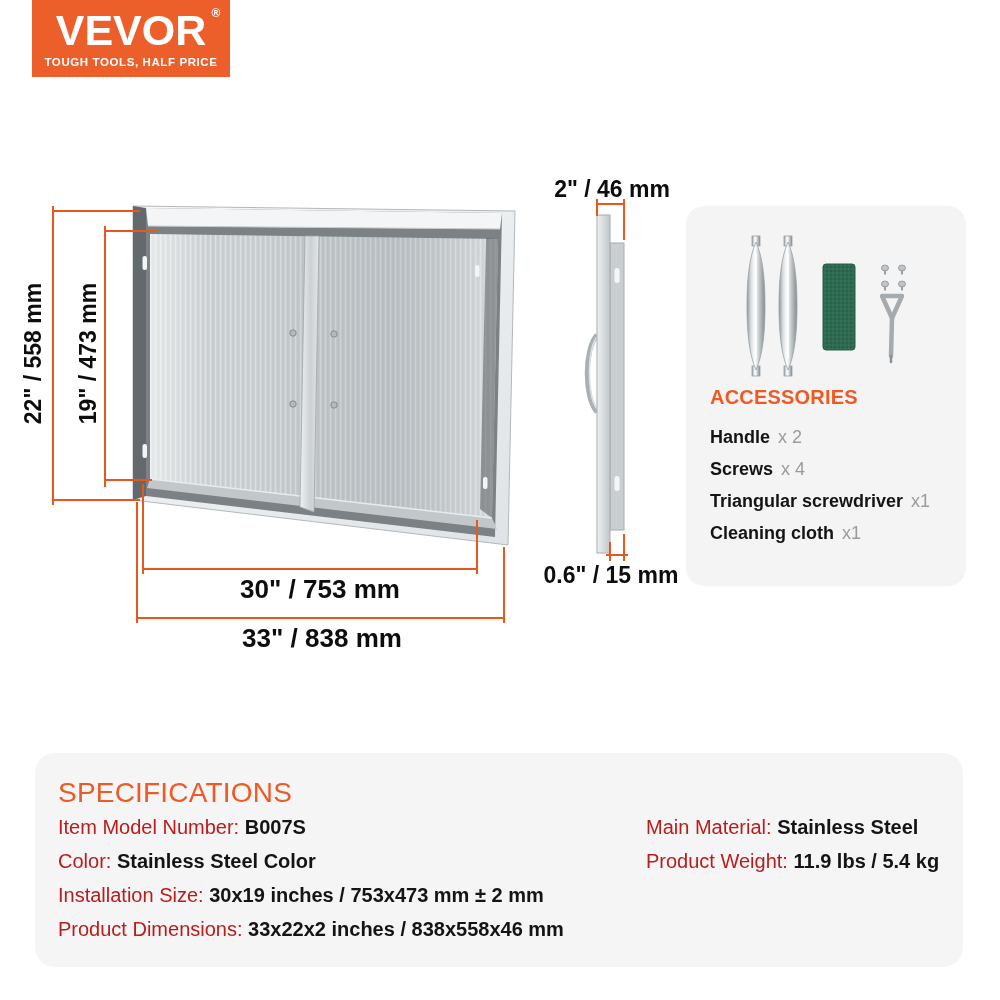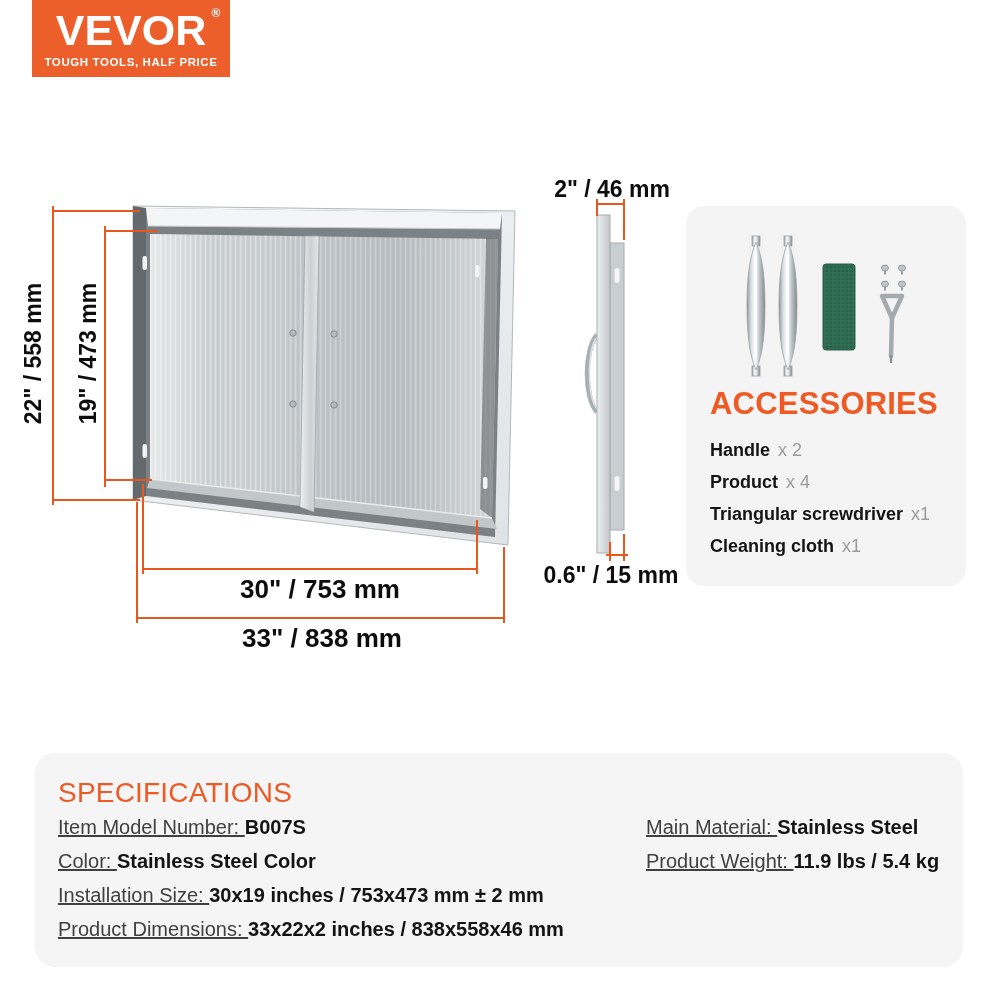--- a/index.html
+++ b/index.html
@@ -29,36 +29,36 @@
   .dim-23{font-size:23px;}
   .dim-26{font-size:26px;}
   .rot{transform:rotate(-90deg);}
 
   
   .acc-panel{
     position:absolute;left:686px;top:206px;width:280px;height:380px;
     background:#F4F4F5;border-radius:18px;
   }
   .acc-text{position:absolute;left:24px;top:180px;right:12px;}
-  .acc-title{color:#EE5A24;font-size:31px;font-weight:bold;letter-spacing:0.2px;margin-bottom:12px;}
+  .acc-title{color:#EE5A24;font-size:20px;font-weight:bold;letter-spacing:0.2px;margin-bottom:12px;}
   .acc-row{font-size:18px;line-height:32px;color:#141414;white-space:nowrap;}
   .acc-name{font-weight:bold;}
   .acc-qty{color:#9B9B9B;margin-left:8px;}
 
   
   .spec-panel{
     position:absolute;left:35px;top:753px;width:928px;height:214px;
     background:#F5F5F6;border-radius:20px;
   }
   .spec-title{position:absolute;left:23px;top:24px;color:#EE5A24;font-size:28px;font-weight:normal;letter-spacing:0.2px;}
   .spec-col{position:absolute;top:63px;}
   .spec-col.left{left:23px;}
   .spec-col.right{left:611px;}
   .spec-row{font-size:20px;line-height:22px;margin-bottom:12px;white-space:nowrap;}
-  .spec-label{color:#404040;text-decoration:underline;}
+  .spec-label{color:#b91c1c;}
   .spec-value{color:#141414;font-weight:bold;}
 </style>
 </head>
 <body>
 
 <div class="stage">
 
   <div class="logo">
     <div class="word">
       <span>VEVOR</span>
@@ -215,21 +215,21 @@
         <line x1="206" y1="112" x2="205" y2="150" stroke="#A4AAAE" stroke-width="4.5" stroke-linecap="round"></line>
         <line x1="205" y1="150" x2="205" y2="156" stroke="#8A9094" stroke-width="2.5" stroke-linecap="round"></line>
       </g>
     </svg>
     <div class="acc-text">
       <div class="acc-title">ACCESSORIES</div>
       <div class="acc-row">
         <span class="acc-name">Handle</span><span class="acc-qty">x 2</span>
       </div>
       <div class="acc-row">
-        <span class="acc-name">Product</span><span class="acc-qty">x 4</span>
+        <span class="acc-name">Screws</span><span class="acc-qty">x 4</span>
       </div>
       <div class="acc-row">
         <span class="acc-name">Triangular screwdriver</span><span class="acc-qty">x1</span>
       </div>
       <div class="acc-row">
         <span class="acc-name">Cleaning cloth</span><span class="acc-qty">x1</span>
       </div>
     </div>
   </div>
 

